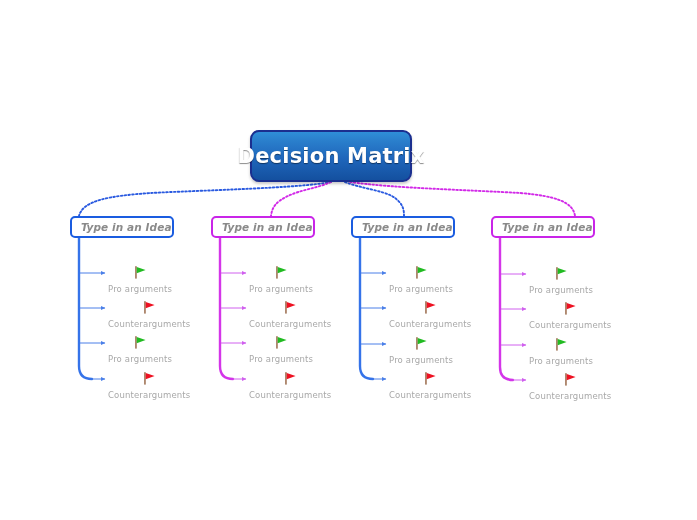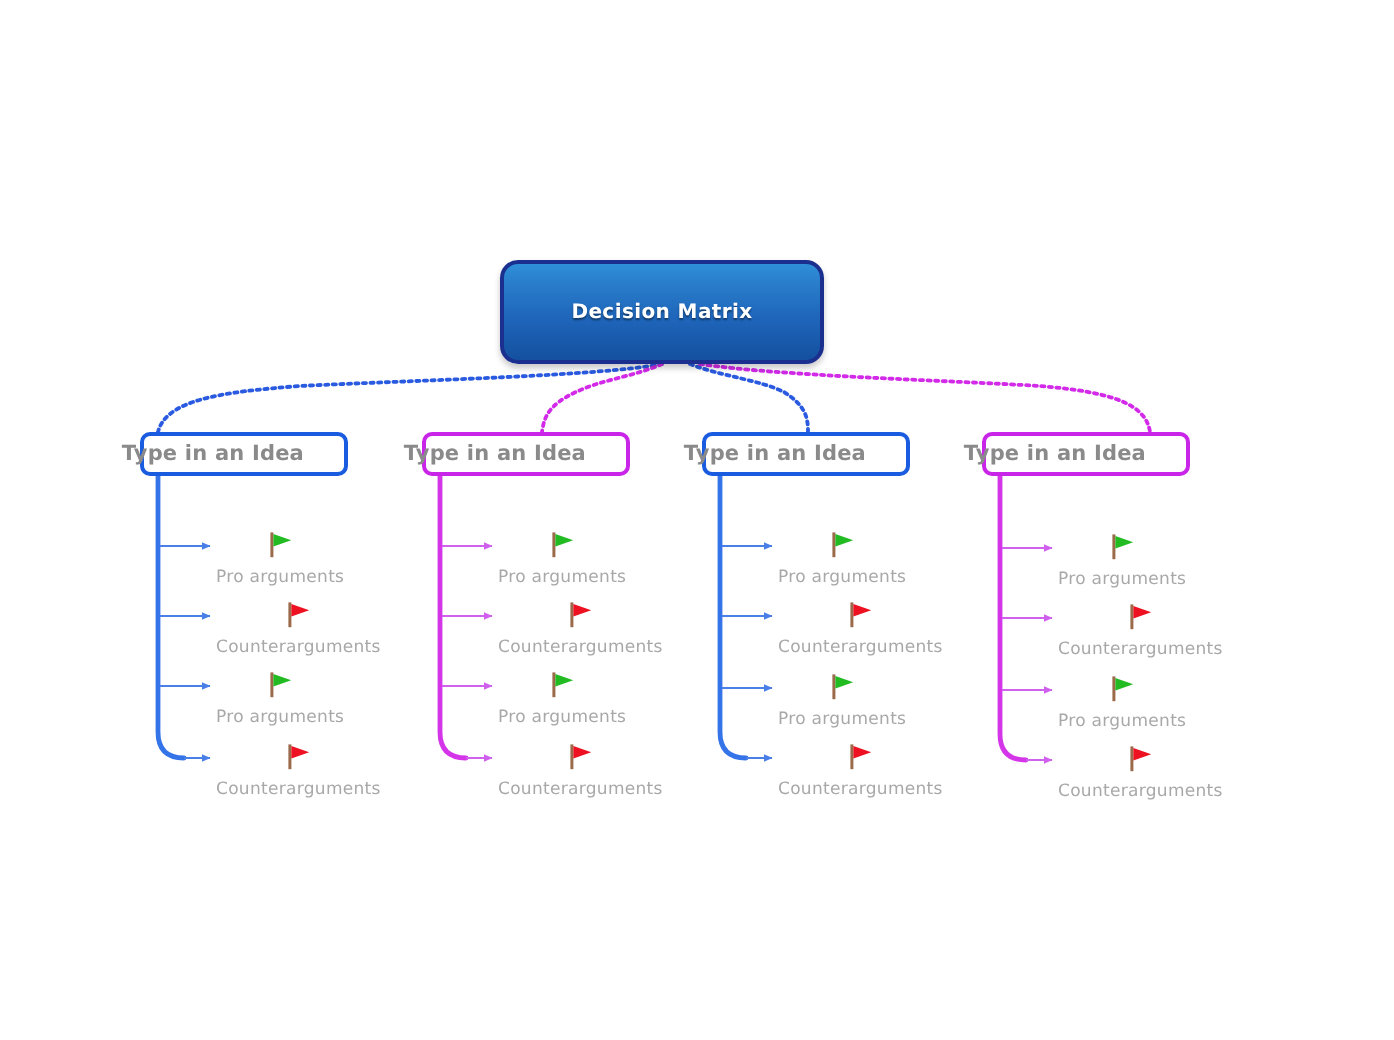--- a/index.html
+++ b/index.html
@@ -40,38 +40,39 @@
     border: 2px solid #1b2f8f;
     background: linear-gradient(to bottom, #2f8fd8 0%, #2a7fcc 18%, #1f66bb 55%, #14509f 100%);
     box-shadow: 0 2px 3px rgba(0,0,0,0.22);
     display: flex;
     align-items: center;
     justify-content: center;
     box-sizing: border-box;
   }
   .root-label {
     color: #ffffff;
-    font-size: 10px;
+    font-size: 21px;
     font-weight: bold;
     letter-spacing: 0.2px;
     text-shadow: 0 1px 1px rgba(0,0,0,0.45);
     white-space: nowrap;
   }
 
   
   .idea-node {
     position: absolute;
     height: 22px;
     border-radius: 5px;
     background: #ffffff;
     display: flex;
     align-items: center;
-    justify-content: flex-end;
+    justify-content: flex-start;
     box-sizing: border-box;
-    padding: 0 20px;
+    padding: 0 9px;
+    font-style: italic;
   }
   .idea-node.blue   { border: 2px solid #1a5ce0; }
   .idea-node.purple { border: 2px solid #c925e8; }
   .idea-label {
     color: #8a8a8a;
     font-size: 10.5px;
     font-weight: bold;
     white-space: nowrap;
     letter-spacing: 0.1px;
   }

